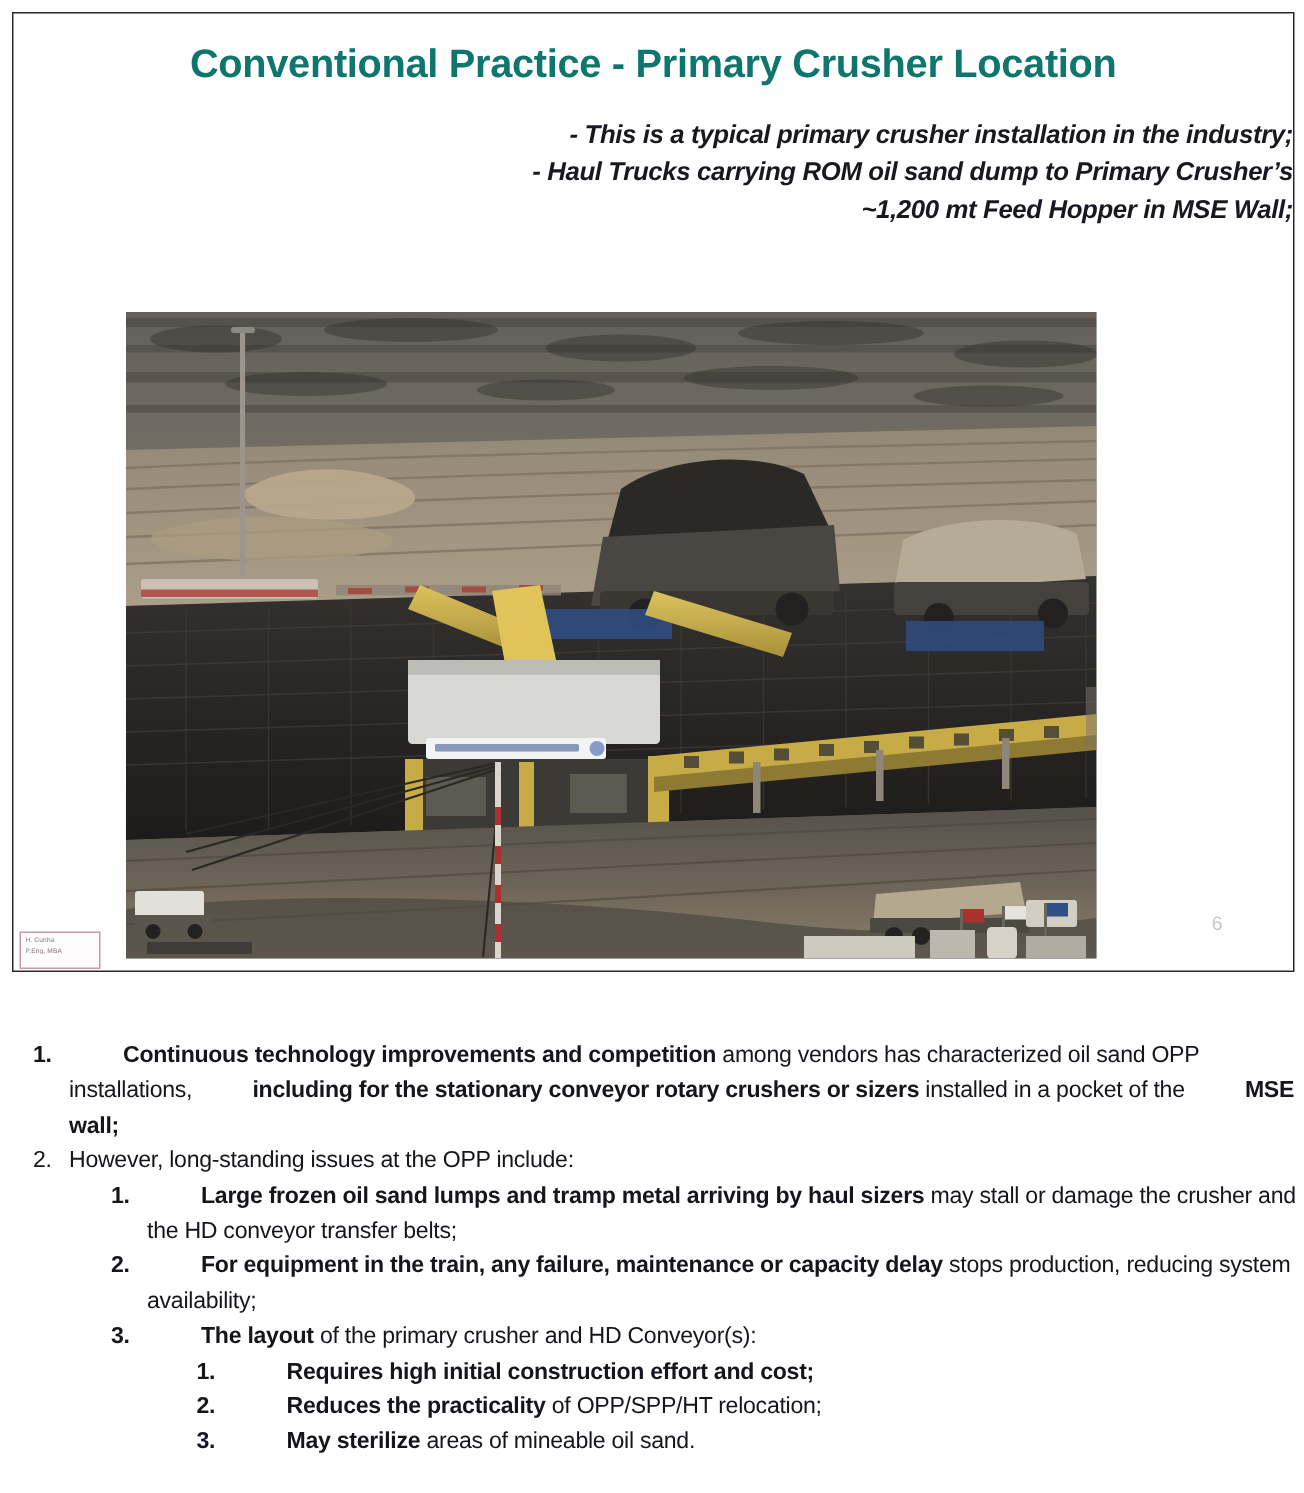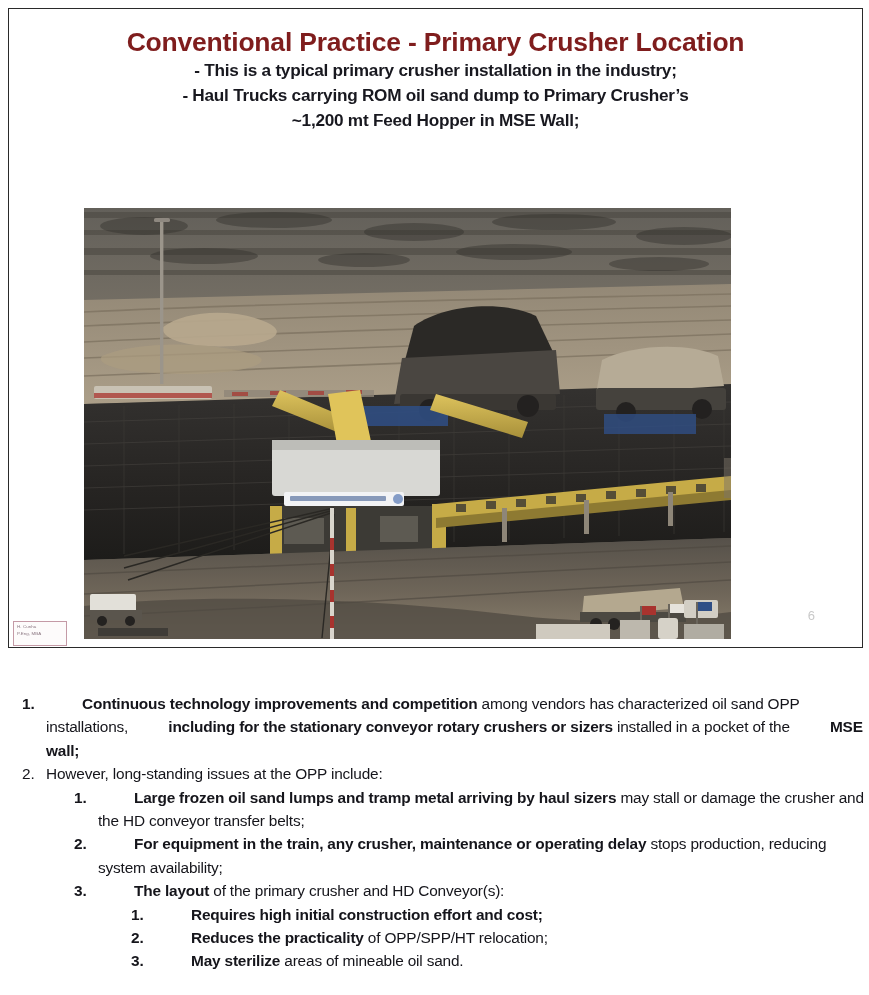--- a/index.html
+++ b/index.html
@@ -31,31 +31,32 @@
   
   #slide-title {
     position: absolute;
     left: 0;
     top: 18px;
     width: 100%;
     text-align: center;
     font-size: 26.5px;
     font-weight: bold;
     letter-spacing: -0.2px;
-    color: #7f1d1d;
+    color: #0f766e;
     white-space: nowrap;
   }
 
   
   #slide-bullets {
     position: absolute;
     left: 0;
-    top: 49px;
+    top: 68px;
     width: 100%;
-    text-align: center;
+    text-align: right;
+    font-style: italic;
   }
   .slide-bullet-line {
     font-size: 17.2px;
     font-weight: bold;
     color: #18181f;
     line-height: 25px;
     letter-spacing: -0.25px;
     white-space: nowrap;
   }
 
@@ -382,21 +383,21 @@
     <div class="note-item lvl1 note-normal">
       <span class="note-marker">2.</span>
       <span class="note-text"><span>However, long-standing issues at the OPP include:</span></span>
     </div>
     <div class="note-item lvl2">
       <span class="note-marker">1.</span>
       <span class="note-text"><b>Large frozen oil sand lumps and tramp metal arriving by haul sizers</b><span> may stall or damage the crusher and the HD conveyor transfer belts;</span></span>
     </div>
     <div class="note-item lvl2">
       <span class="note-marker">2.</span>
-      <span class="note-text"><b>For equipment in the train, any crusher, maintenance or operating delay</b><span> stops production, reducing system availability;</span></span>
+      <span class="note-text"><b>For equipment in the train, any failure, maintenance or capacity delay</b><span> stops production, reducing system availability;</span></span>
     </div>
     <div class="note-item lvl2">
       <span class="note-marker">3.</span>
       <span class="note-text"><b>The layout</b><span> of the primary crusher and HD Conveyor(s):</span></span>
     </div>
     <div class="note-item lvl3">
       <span class="note-marker">1.</span>
       <span class="note-text"><b>Requires high initial construction effort and cost;</b></span>
     </div>
     <div class="note-item lvl3">

